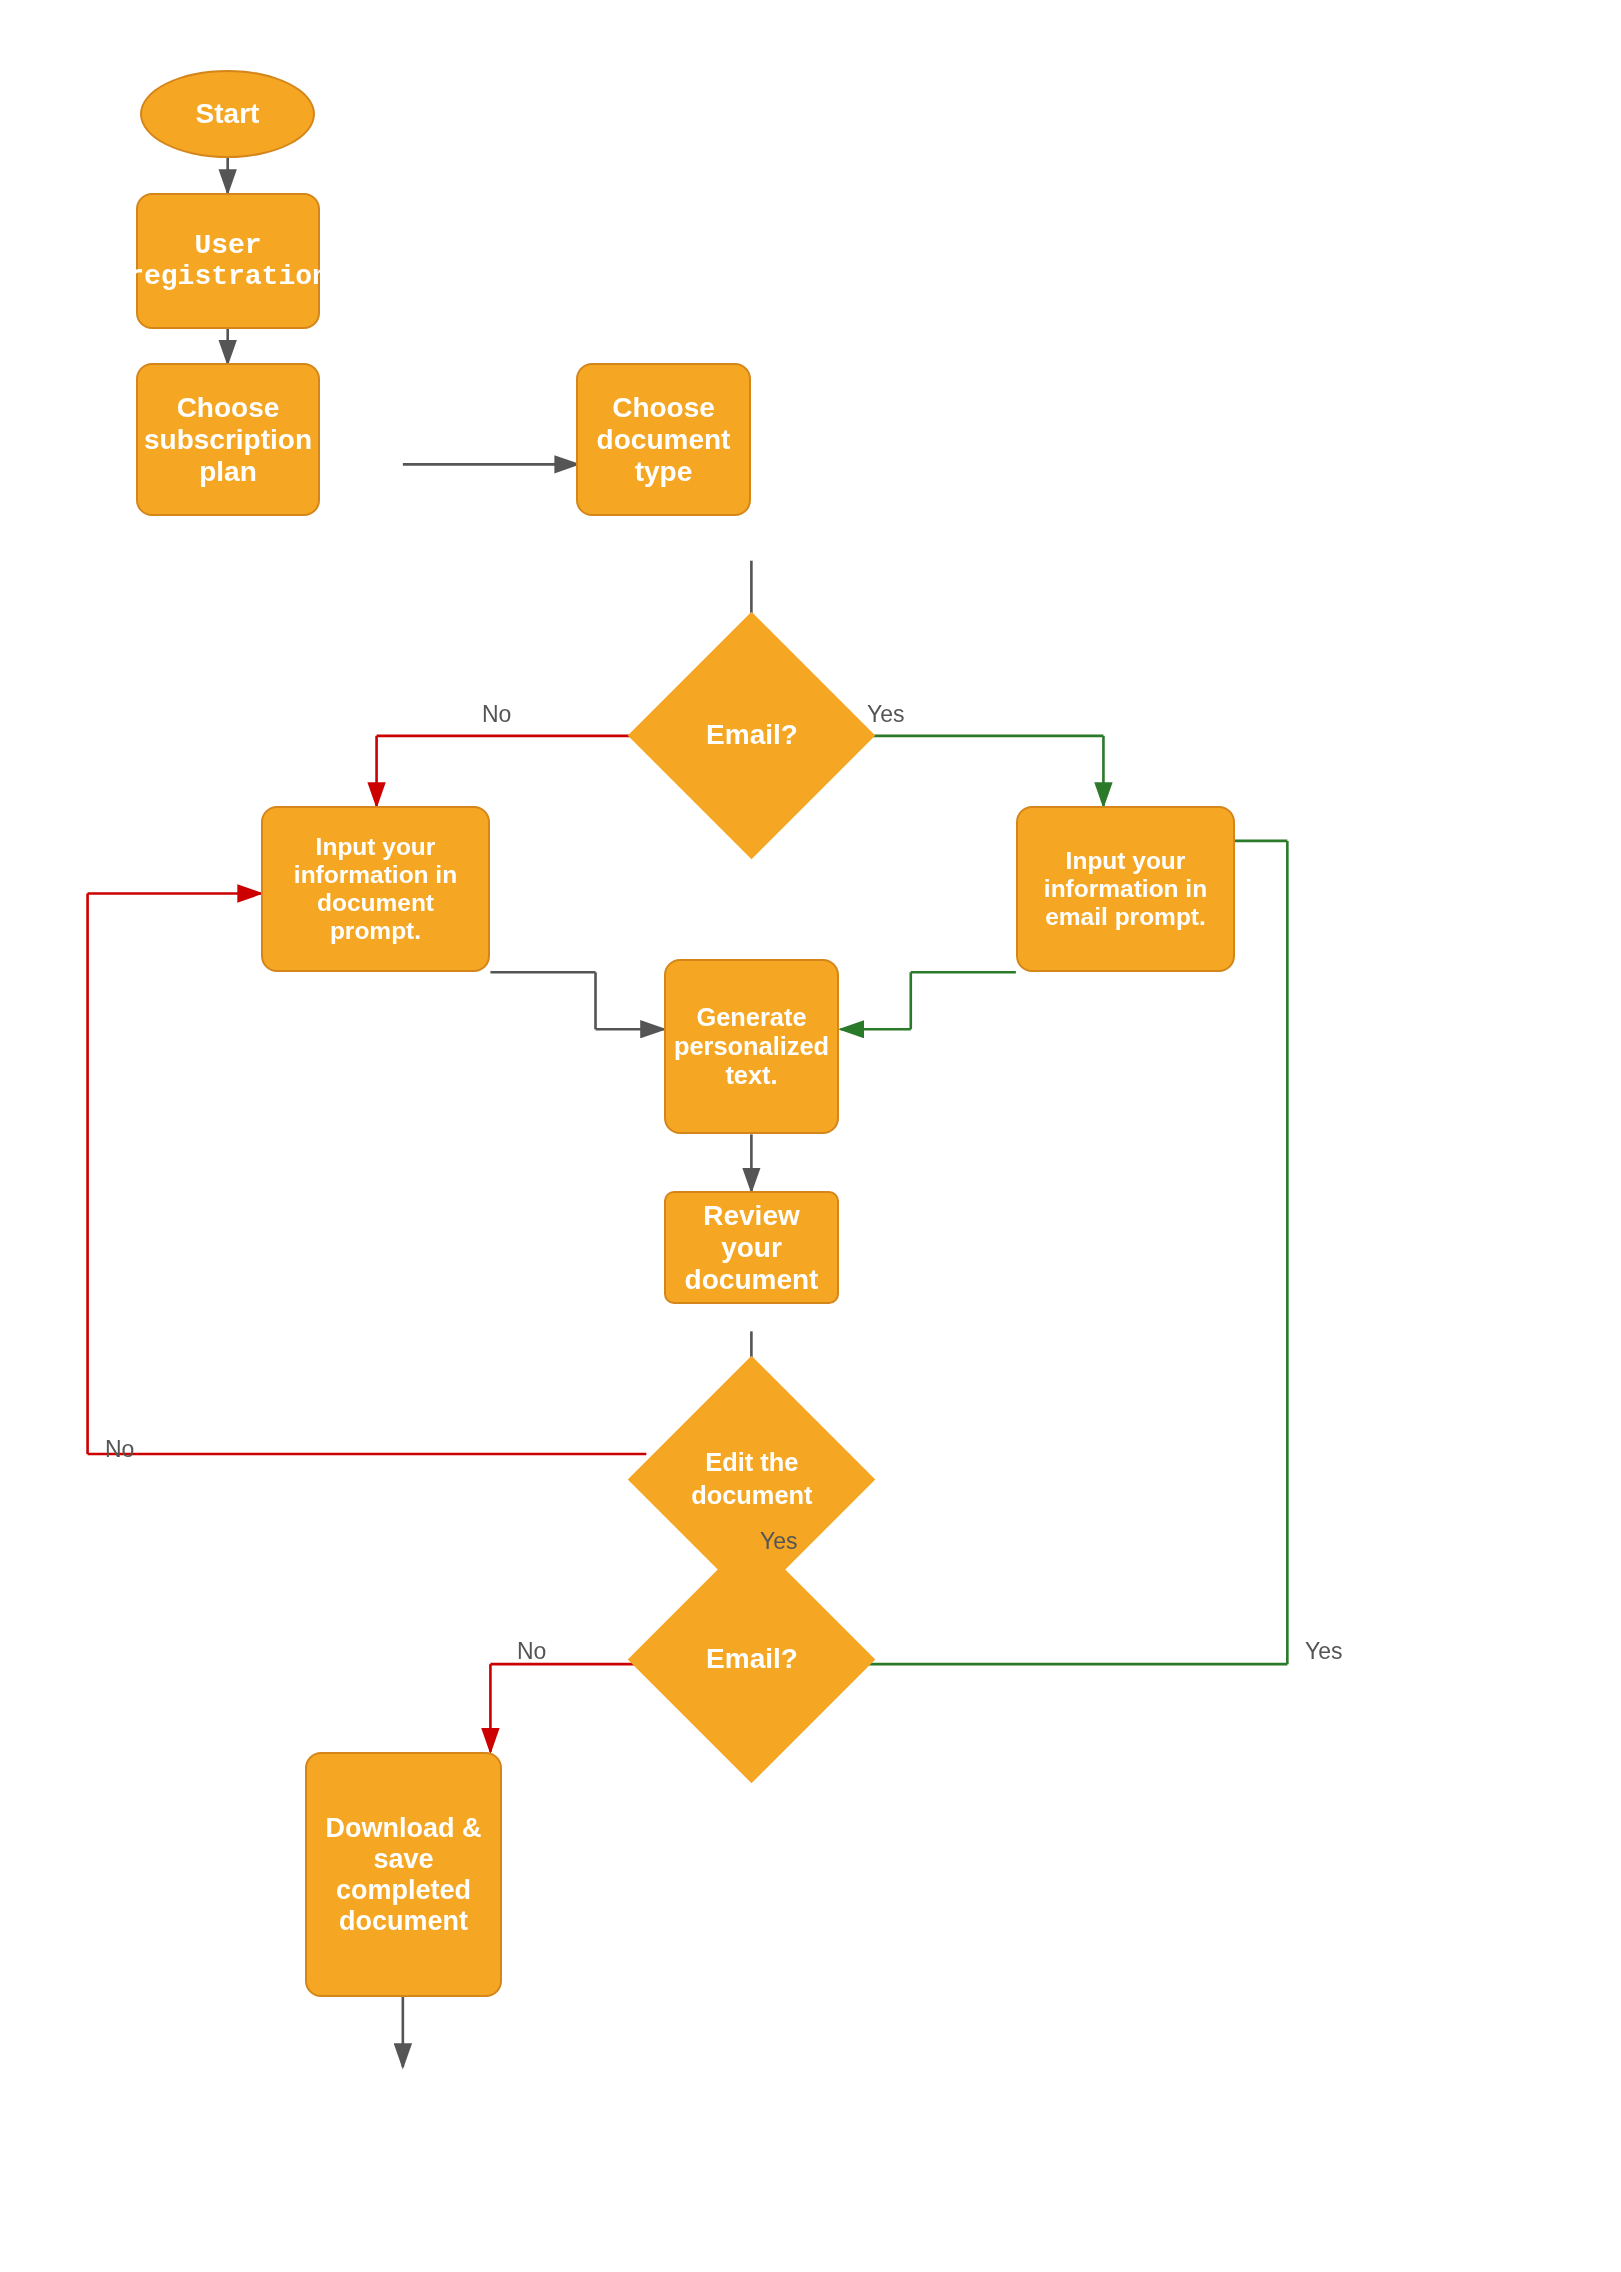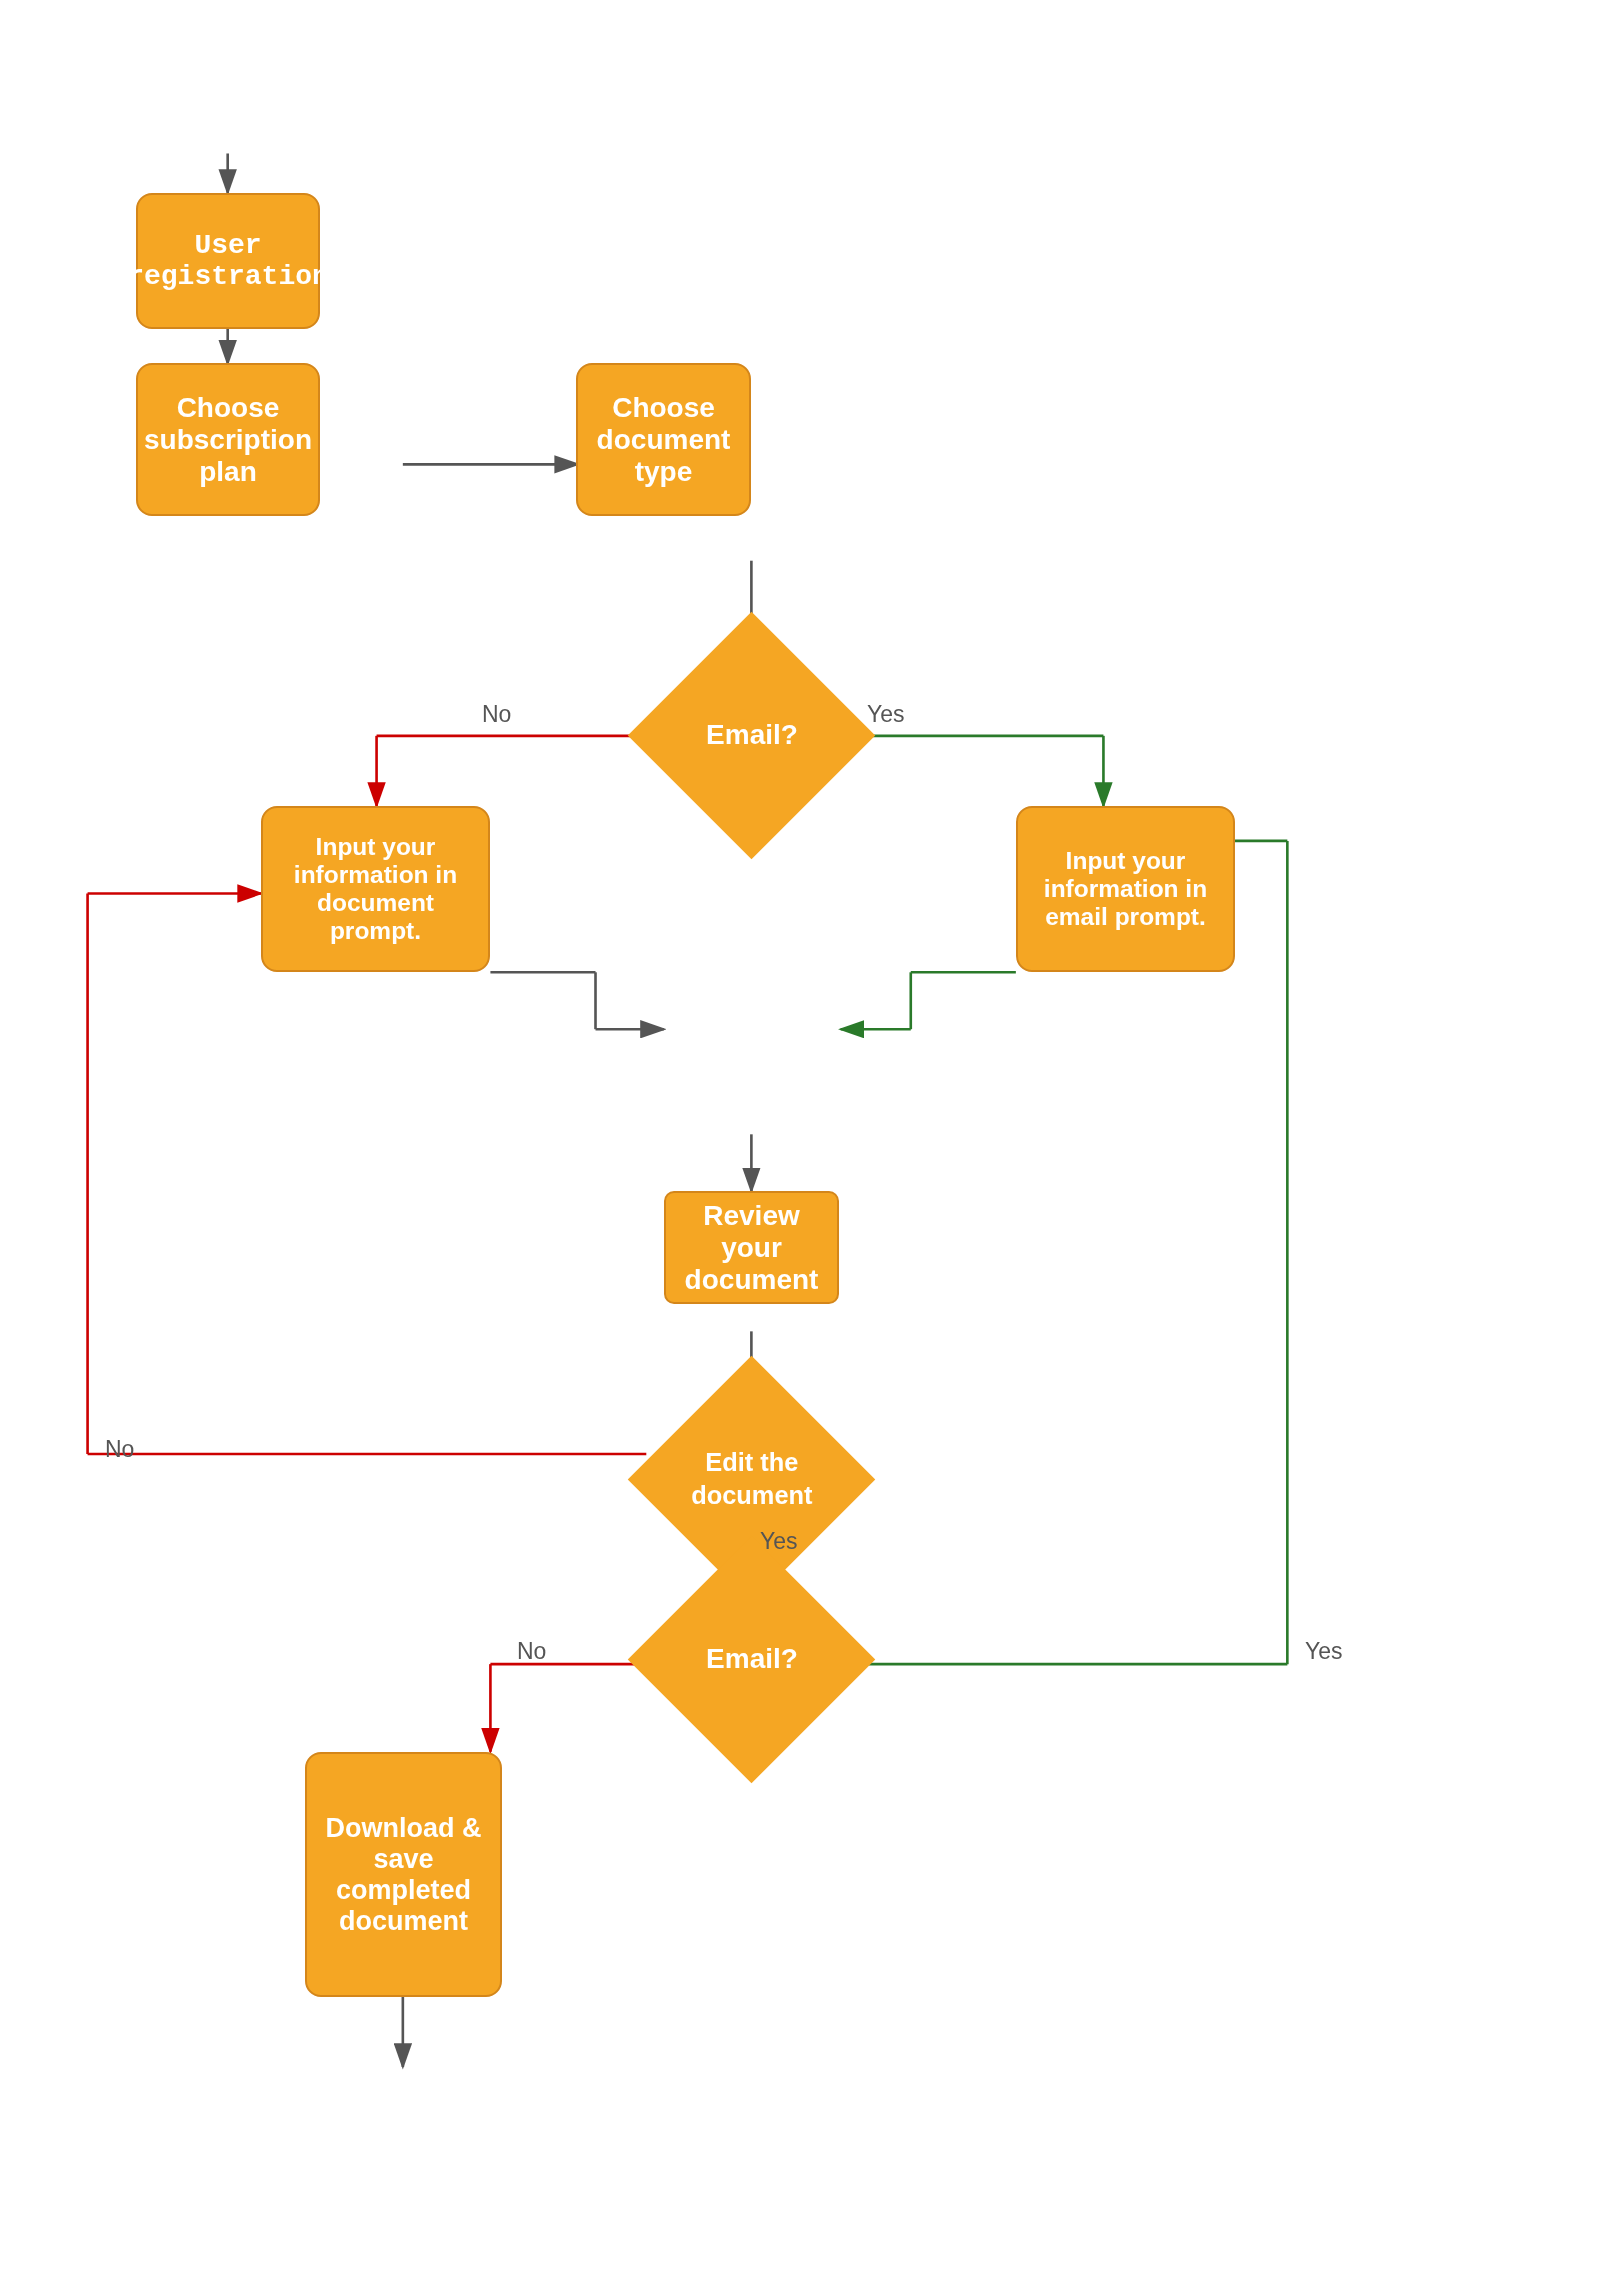--- a/index.html
+++ b/index.html
@@ -118,20 +118,23 @@
     <line x1="738" y1="1900" x2="560" y2="1900" stroke="#cc0000" stroke-width="3"></line>
     <line x1="560" y1="1900" x2="560" y2="2000" stroke="#cc0000" stroke-width="3" marker-end="url(#arrow-red)"></line>
 
     <line x1="978" y1="1900" x2="1470" y2="1900" stroke="#2a7a2a" stroke-width="3"></line>
     <line x1="1470" y1="1900" x2="1470" y2="960" stroke="#2a7a2a" stroke-width="3"></line>
     <line x1="1470" y1="960" x2="1360" y2="960" stroke="#2a7a2a" stroke-width="3" marker-end="url(#arrow-green)"></line>
 
     <line x1="460" y1="2280" x2="460" y2="2360" stroke="#555" stroke-width="3" marker-end="url(#arrow-dark)"></line>
   </svg>
 
+  <div class="shape oval" style="left:140px;top:70px;width:175px;height:88px;">
+    <span>Start</span>
+  </div>
 
   <div class="shape rounded-rect" style="left:136px;top:193px;width:184px;height:136px;font-family:Liberation Mono, monospace;">
     <span style="white-space:pre-line;">User
 registration</span>
   </div>
 
   <div class="shape rounded-rect" style="left:136px;top:363px;width:184px;height:153px;">
     <span style="white-space:pre-line;">Choose
 subscription
 plan</span>
@@ -157,20 +160,25 @@
 document
 prompt.</span>
   </div>
 
   <div class="shape rounded-rect" style="left:1016px;top:806px;width:219px;height:166px;">
     <span style="white-space:pre-line;font-size:24.5px;">Input your
 information in
 email prompt.</span>
   </div>
 
+  <div class="shape rounded-rect" style="left:664px;top:959px;width:175px;height:175px;">
+    <span style="white-space:pre-line;font-size:25.4px;">Generate
+personalized
+text.</span>
+  </div>
 
   <div class="shape rounded-rect" style="left:664px;top:1191px;width:175px;height:113px;border-radius:10px;">
     <span style="white-space:pre-line;">Review
 your
 document</span>
   </div>
 
   <div class="shape diamond" style="left:664px;top:1392px;width:175px;height:175px;">
     <div class="diamond-text" style="font-size:25.4px;">Edit the
 document</div>

